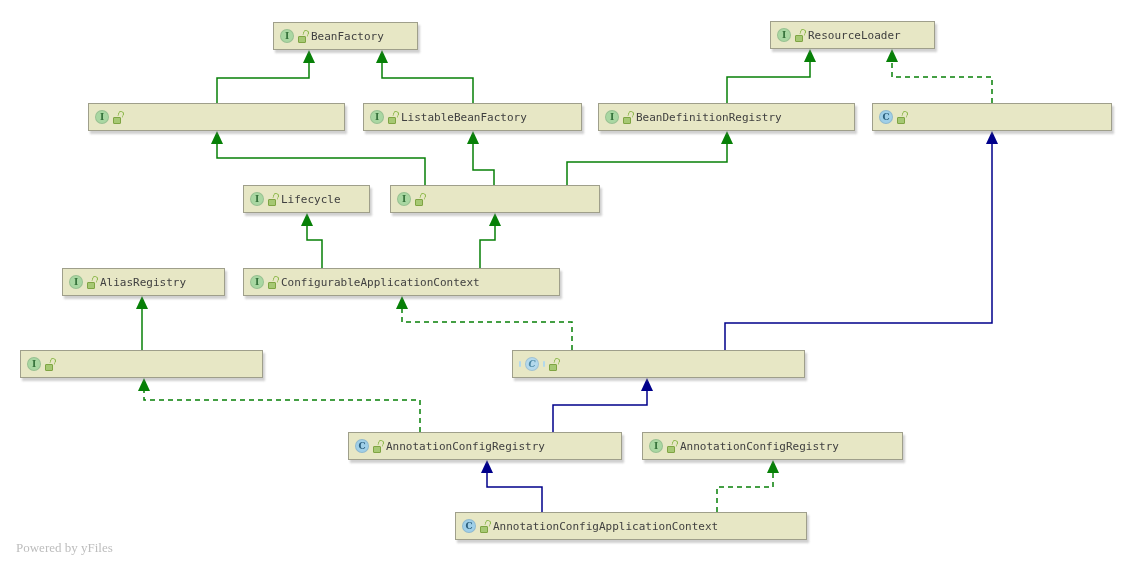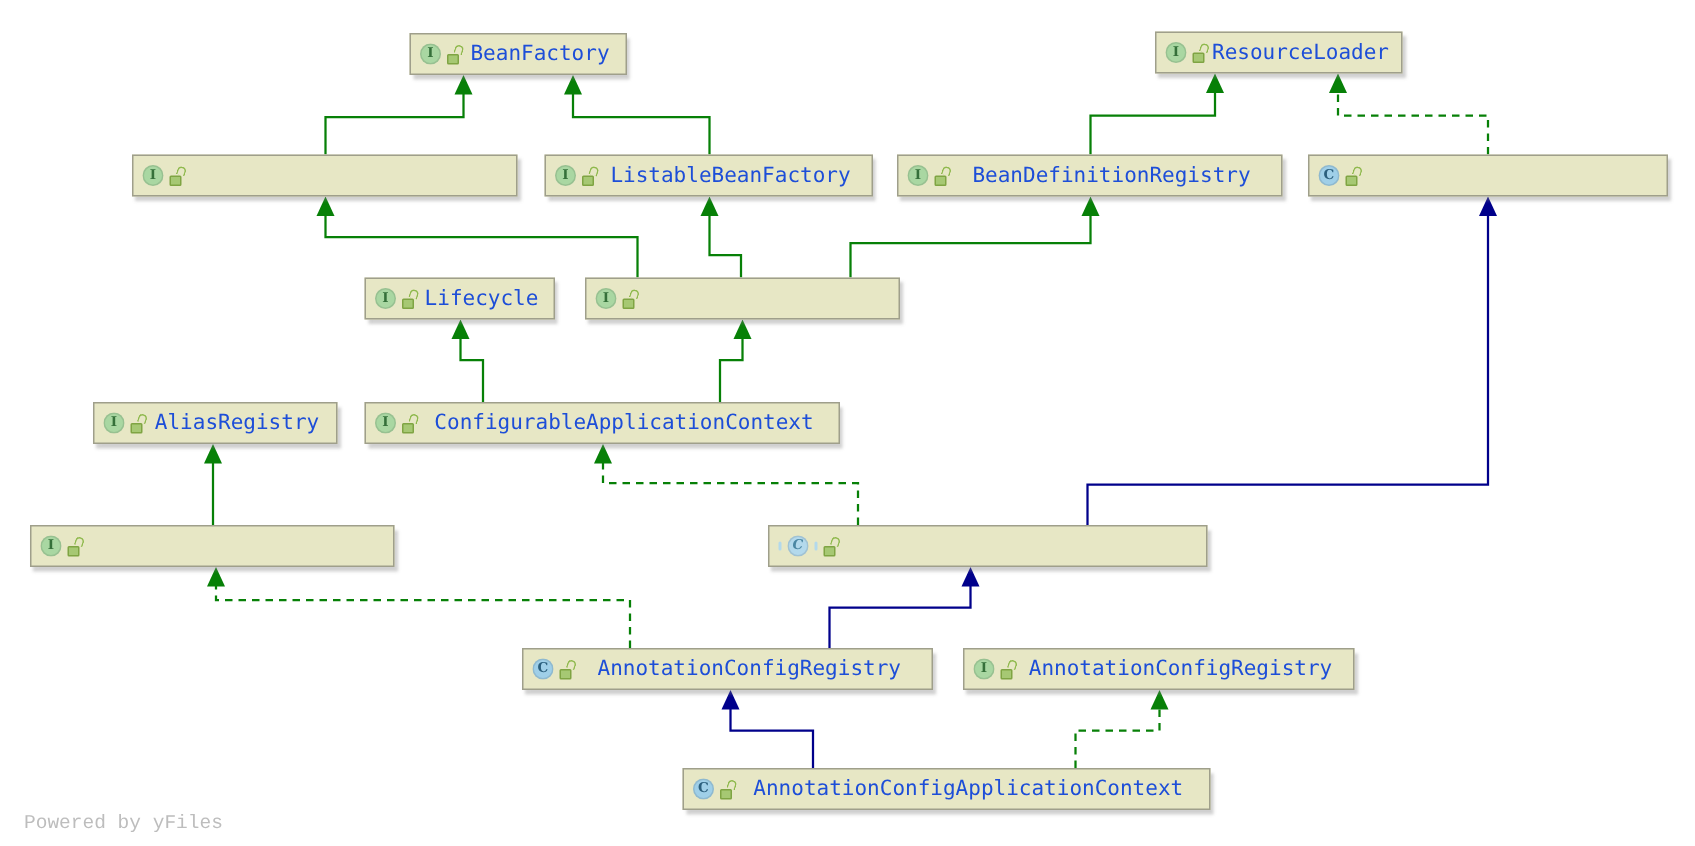--- a/index.html
+++ b/index.html
@@ -43,29 +43,29 @@
     border-radius:50% 50% 0 0;box-sizing:border-box;
     transform:rotate(18deg);
   }
   .lock .lock-body{
     position:absolute;bottom:0;left:0;width:8px;height:7px;
     background:#a6c873;border:1px solid #7fa443;border-radius:1px;
     box-sizing:border-box;
   }
   .node-label{
     flex:1 1 auto;
-    text-align:center;
-    font-size:14px;
-    color:#1d4ed8;
+    text-align:left;
+    font-size:11px;
+    color:#404040;
     white-space:nowrap;
     padding:0 2px;
   }
   #footer{
     position:absolute;left:16px;bottom:8px;
-    font-family:Liberation Mono, monospace;
+    font-family:Liberation Serif, serif;
     font-size:13px;color:#bdbdbd;z-index:3;
   }
 </style>
 </head>
 <body>
 
 <div id="canvas">
   <svg id="edge-layer" width="1130" height="564" xmlns="http://www.w3.org/2000/svg">
       <g>
         <polyline points="217,103 217,78 309,78 309,60" fill="none" stroke="#078007" stroke-width="1.5"></polyline>

